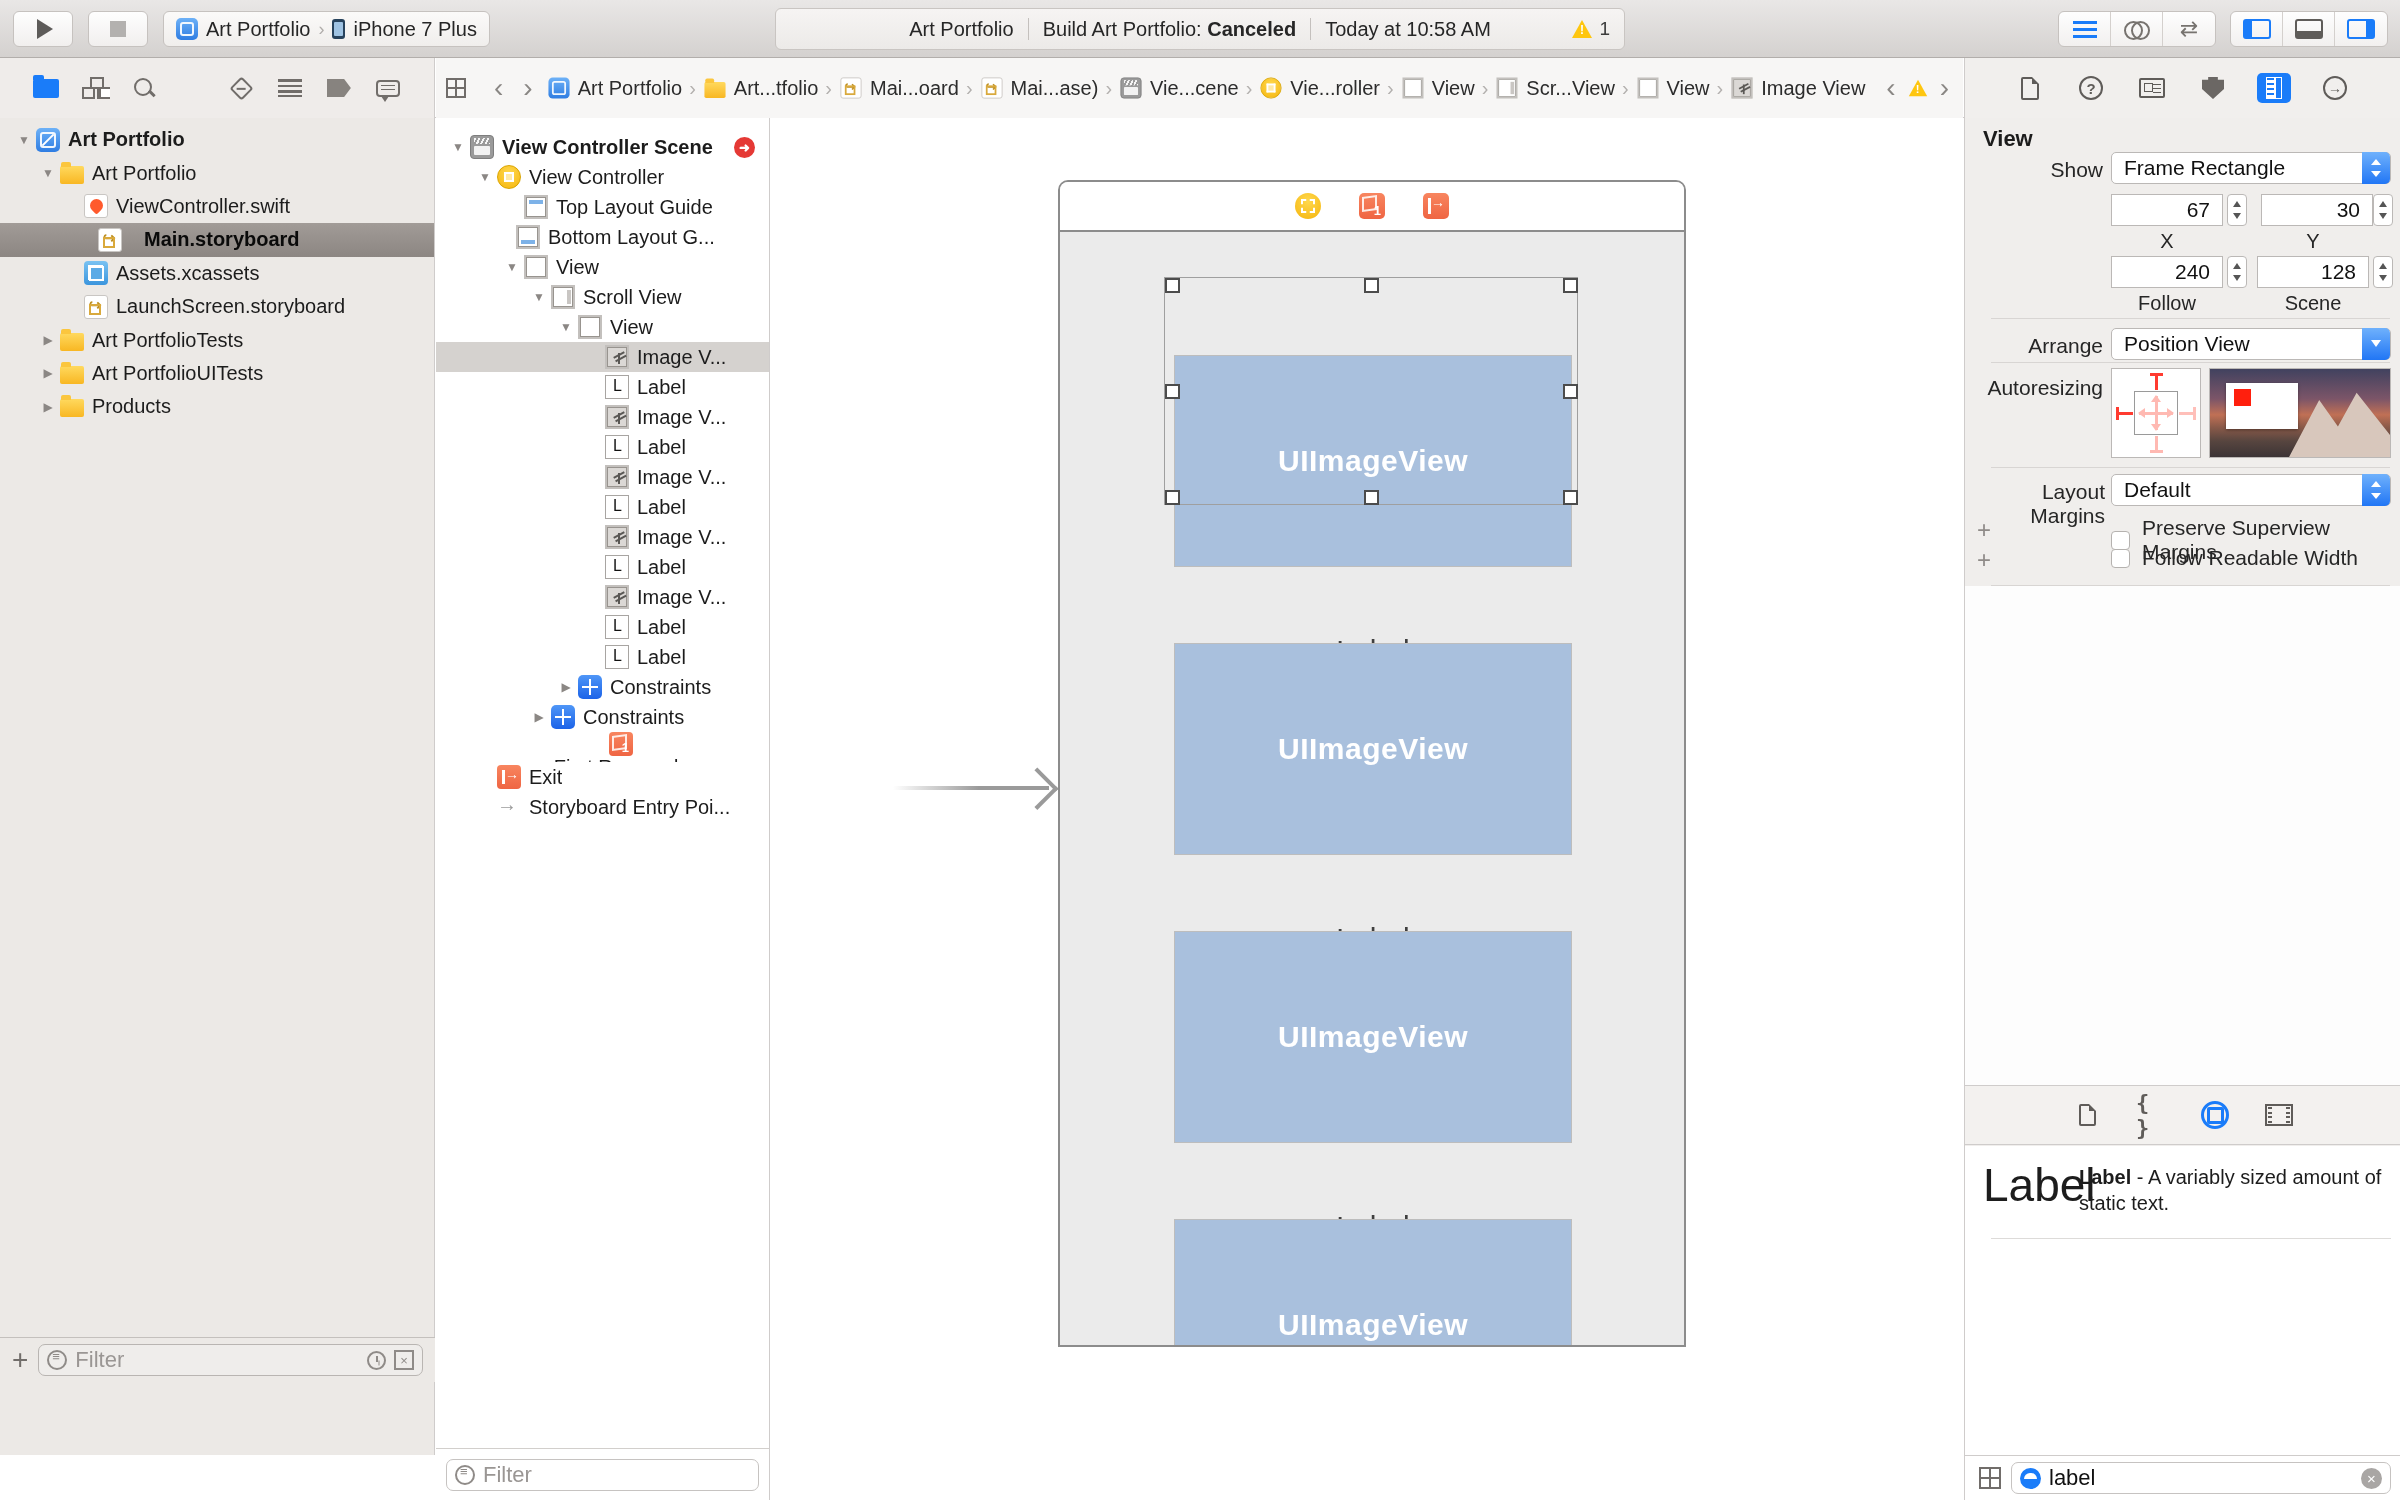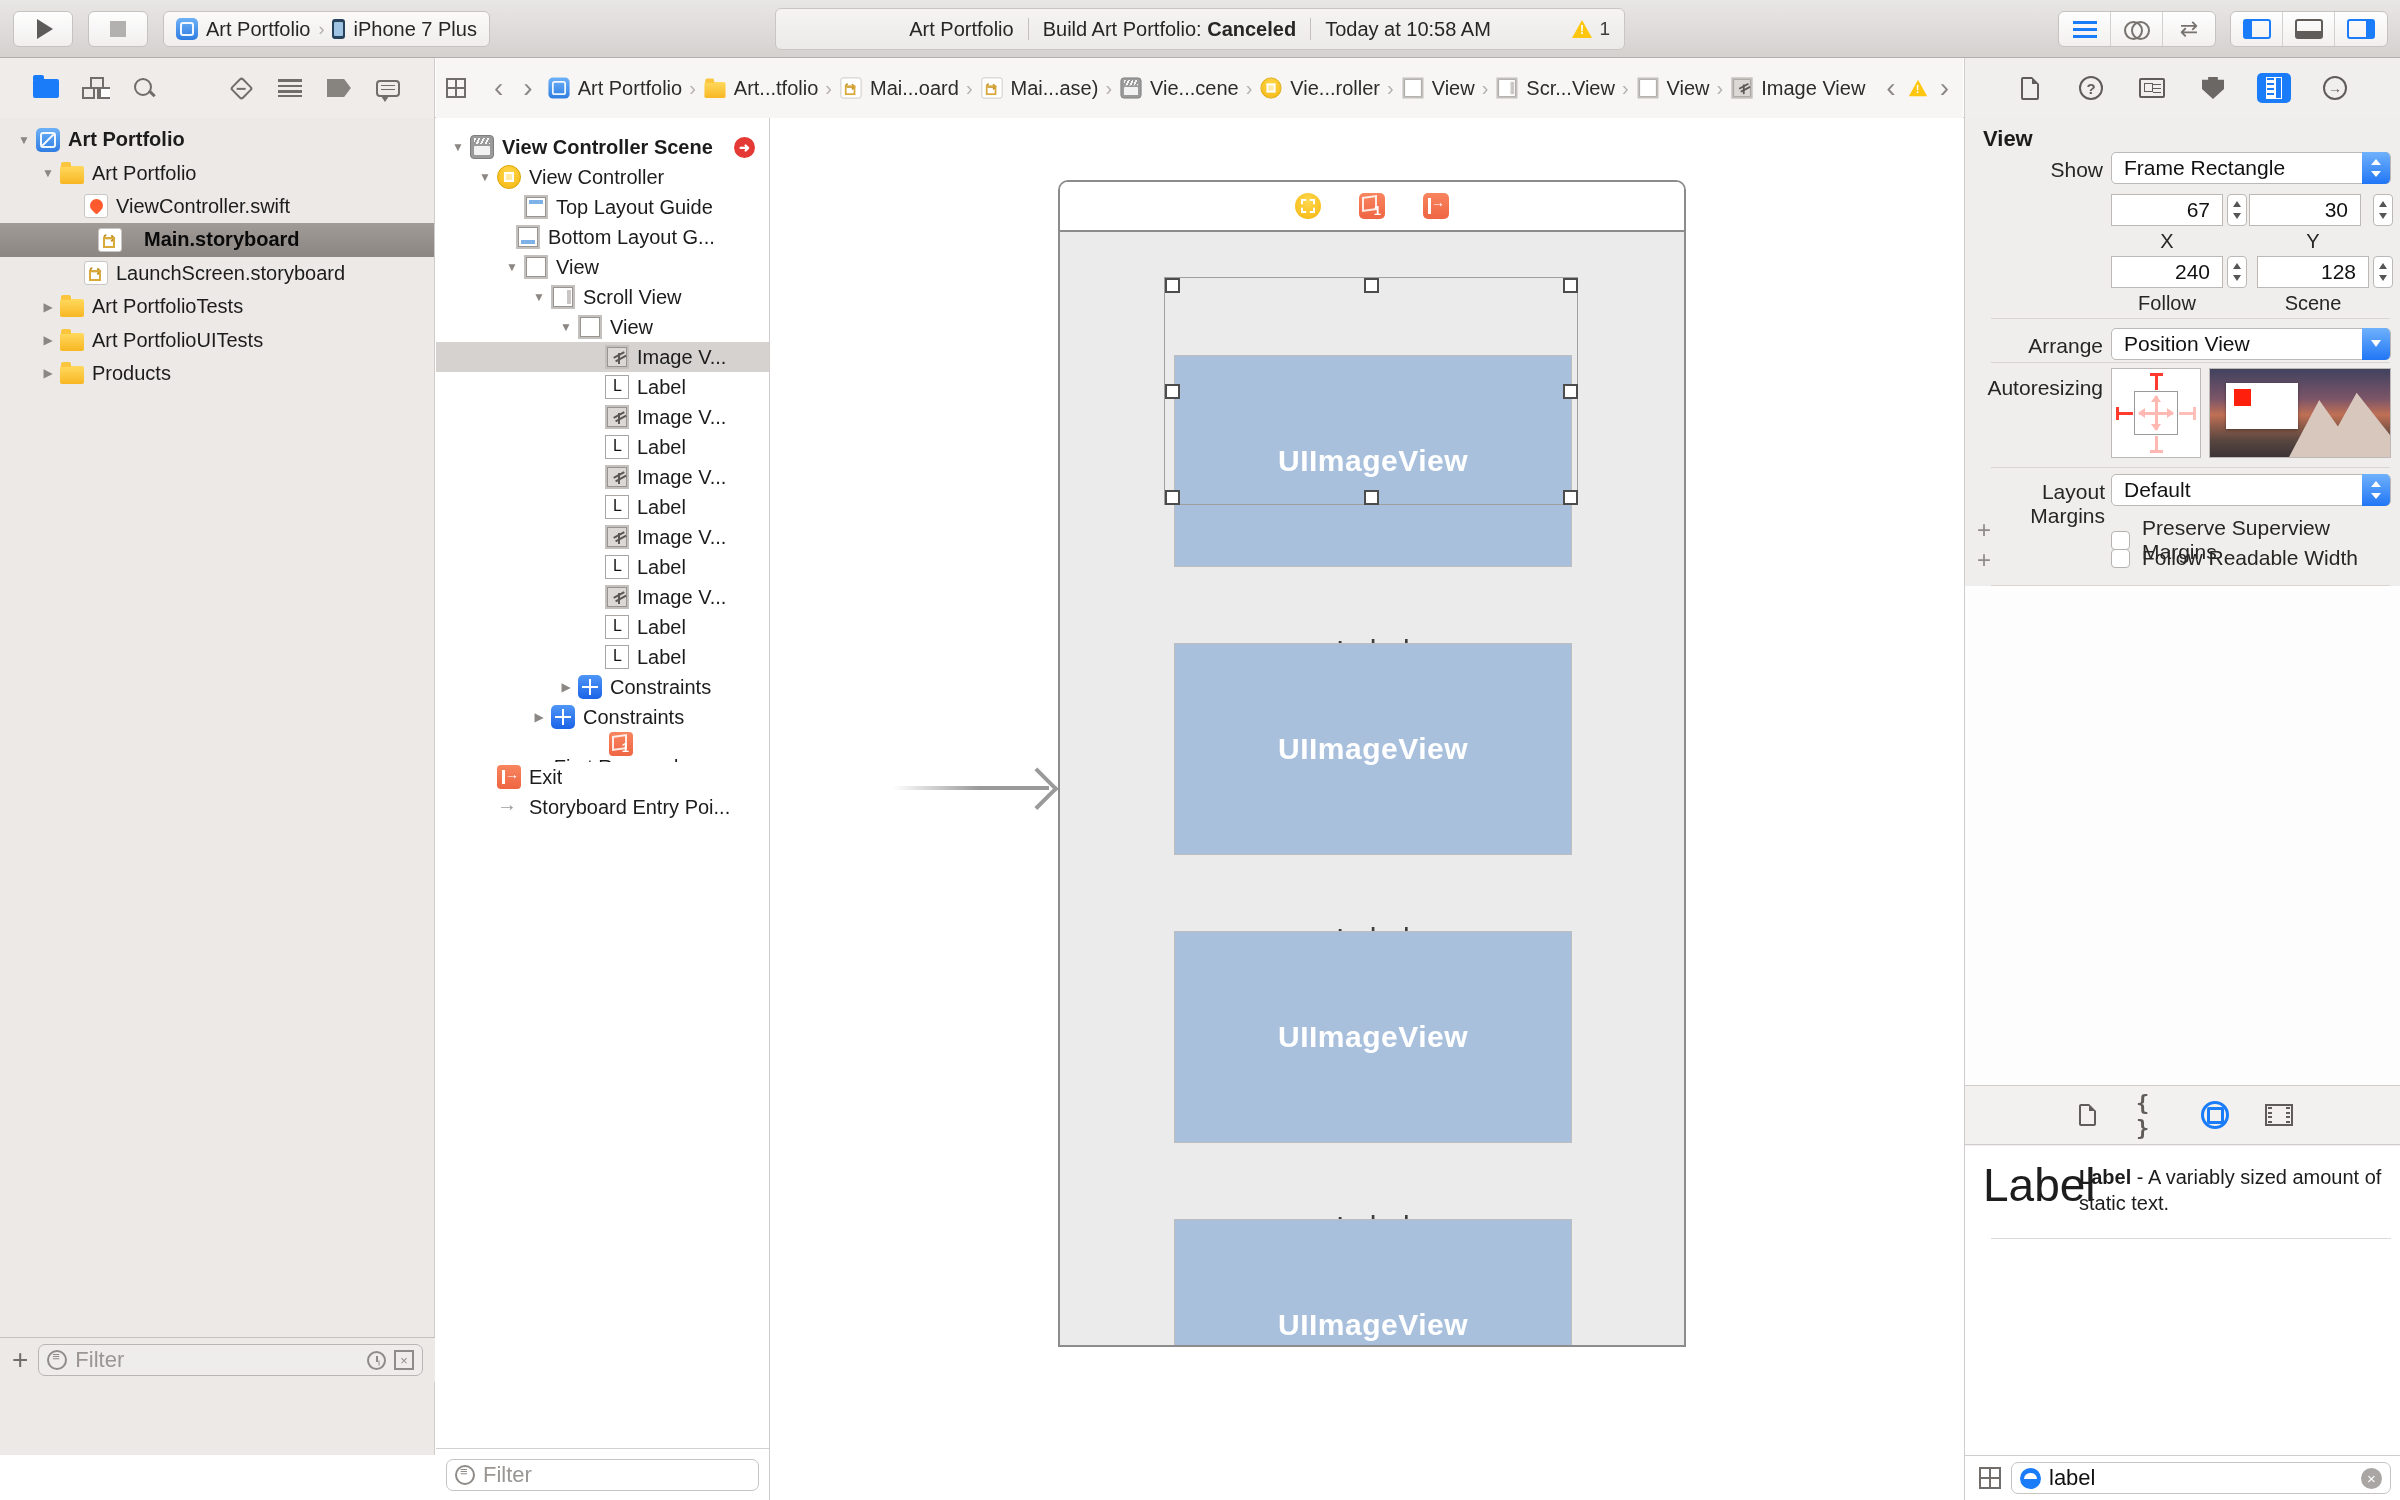--- a/index.html
+++ b/index.html
@@ -437,20 +437,25 @@
           <span class="icn icn-swift"></span>
           <span class="lbl">ViewController.swift</span>
         </div>
         <div class="nrow sel" style="padding-left: 60px; gap: 14px;">
           <span class="tri"></span>
           <span class="icn icn-storyboard"></span>
           <span class="lbl">Main.storyboard</span>
         </div>
         <div class="nrow" style="padding-left: 60px;">
           <span class="tri"></span>
+          <span class="icn icn-assets"></span>
+          <span class="lbl">Assets.xcassets</span>
+        </div>
+        <div class="nrow" style="padding-left: 60px;">
+          <span class="tri"></span>
           <span class="icn icn-storyboard"></span>
           <span class="lbl">LaunchScreen.storyboard</span>
         </div>
         <div class="nrow" style="padding-left: 36px;">
           <span class="tri">▶</span>
           <span class="icn icn-folder"></span>
           <span class="lbl">Art PortfolioTests</span>
         </div>
         <div class="nrow" style="padding-left: 36px;">
           <span class="tri">▶</span>
@@ -646,21 +651,21 @@
     <div class="form-label" style="top:40px">Show</div>
     <div class="dropdown" style="top:34px">
       <span>Frame Rectangle</span>
       <span class="cap pop"></span>
     </div>
 
     <div class="numfield" style="left:146px;top:76px">
         <span>67</span>
       </div>
     <span class="stepper" style="left:262px;top:76px"></span>
-    <div class="numfield" style="left:284px;top:76px">
+    <div class="numfield" style="left:296px;top:76px">
         <span>30</span>
       </div>
     <span class="stepper" style="left:408px;top:76px"></span>
     <div class="fieldcap" style="left:146px;top:112px">X</div>
     <div class="fieldcap" style="left:292px;top:112px">Y</div>
 
     <div class="numfield" style="left:146px;top:138px">
         <span>240</span>
       </div>
     <span class="stepper" style="left:262px;top:138px"></span>

